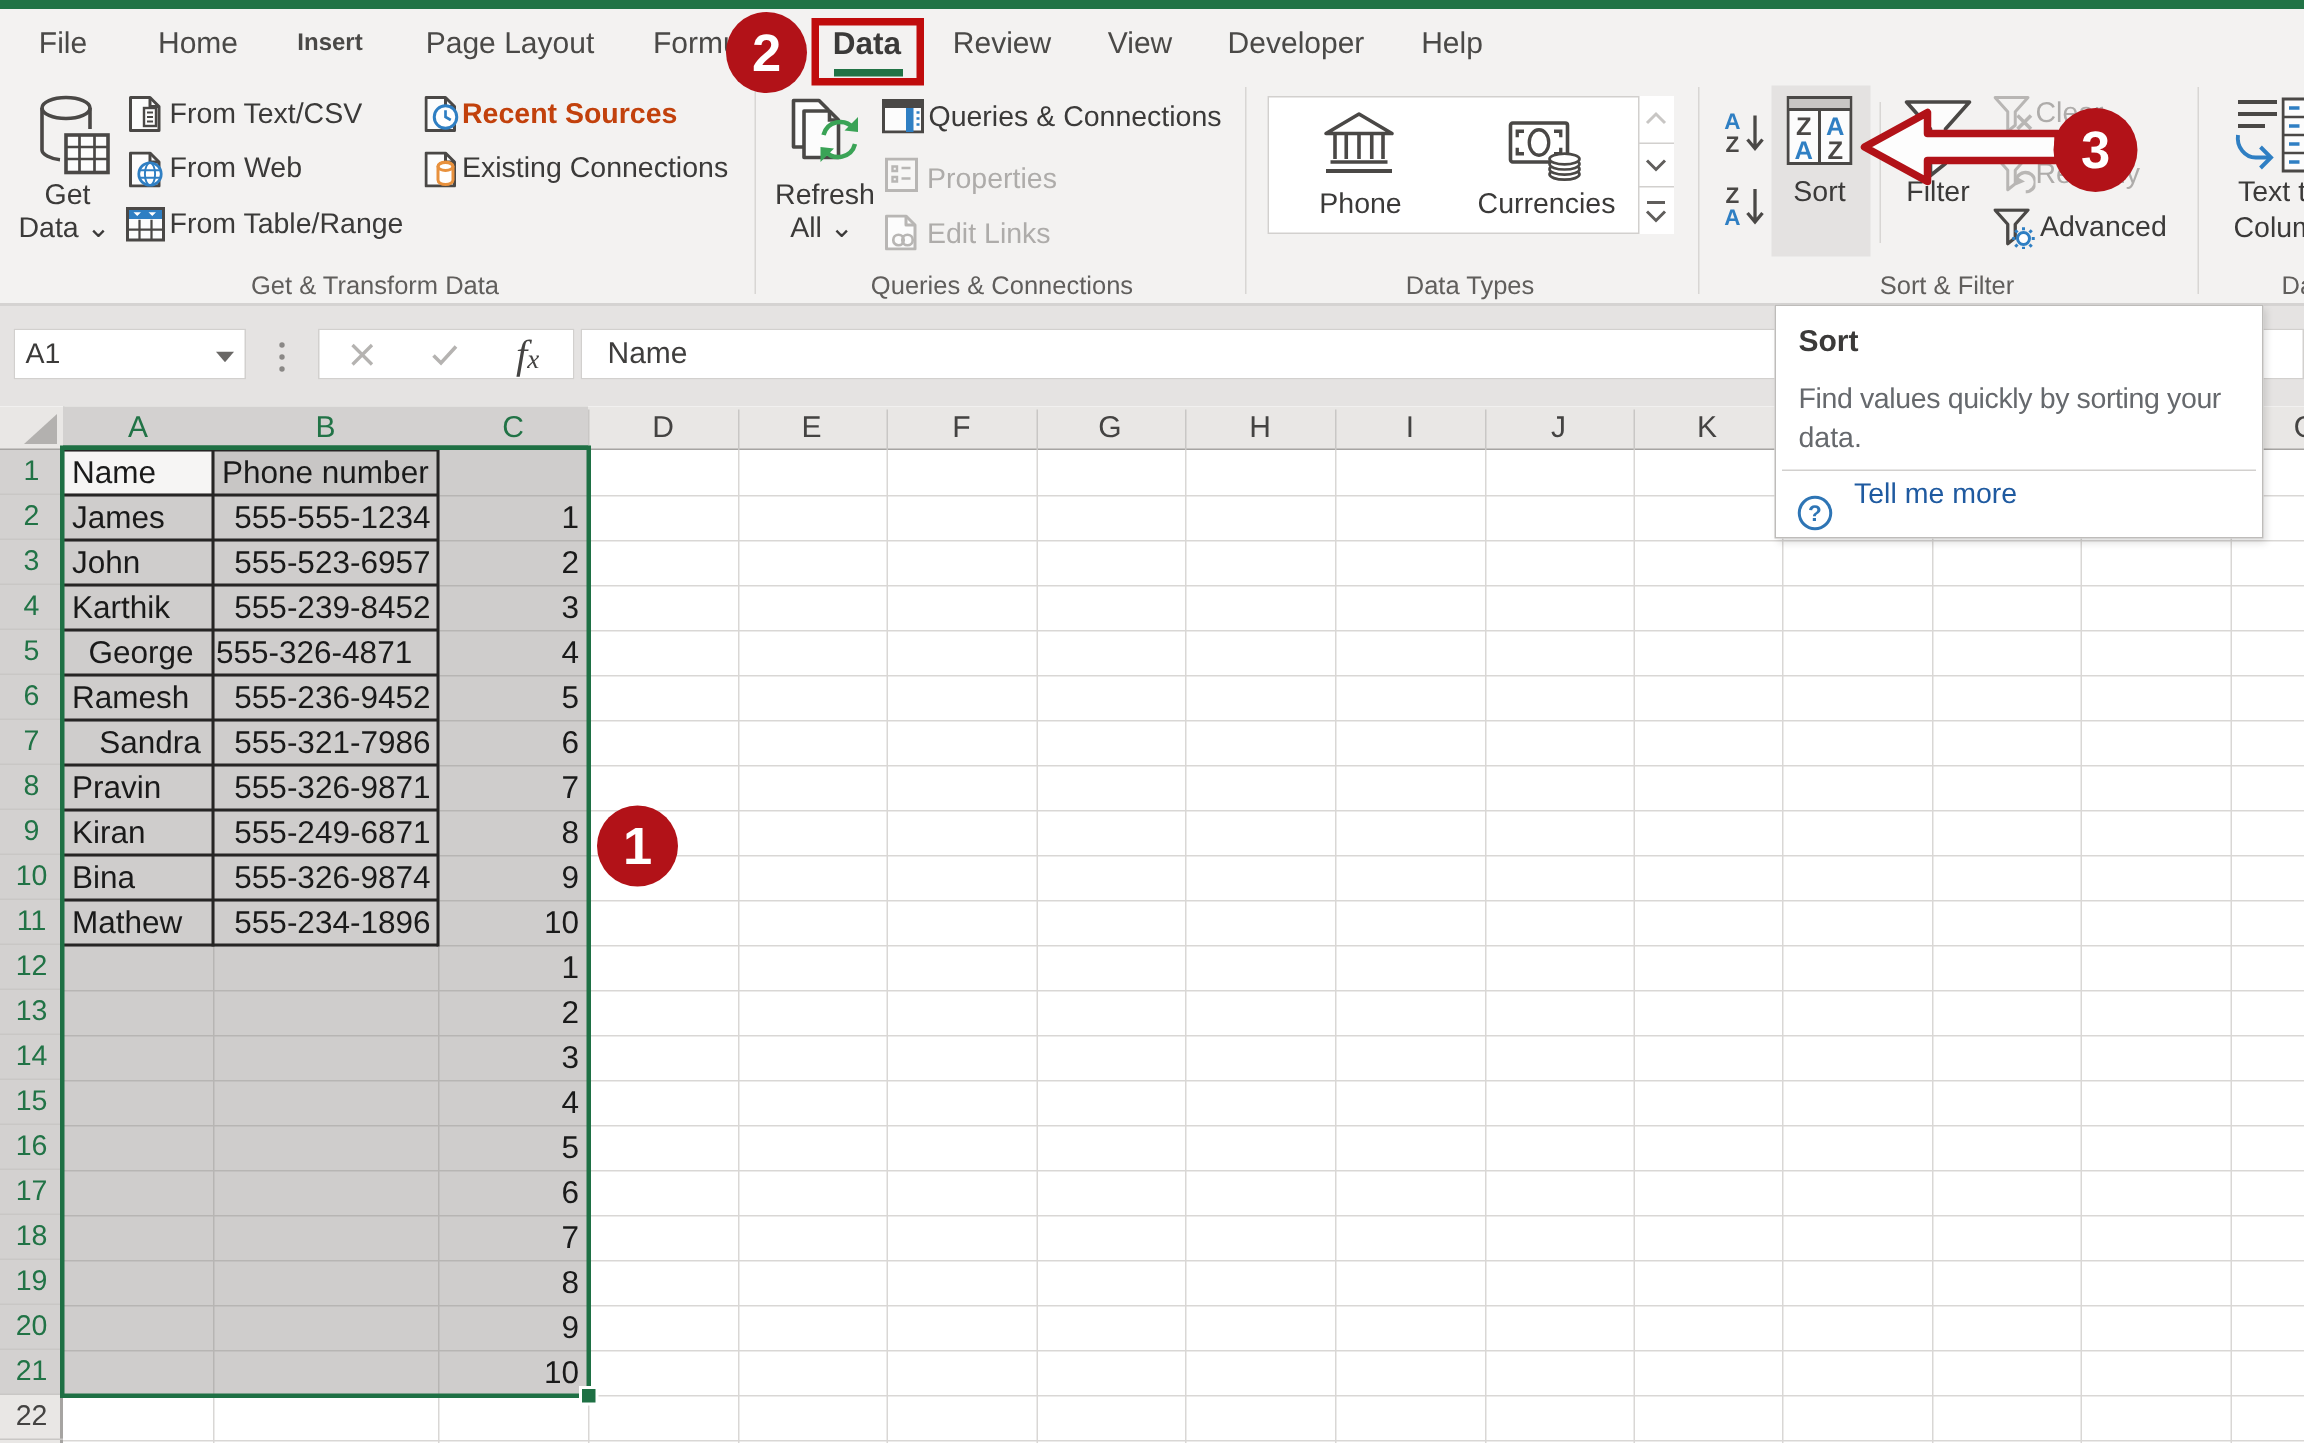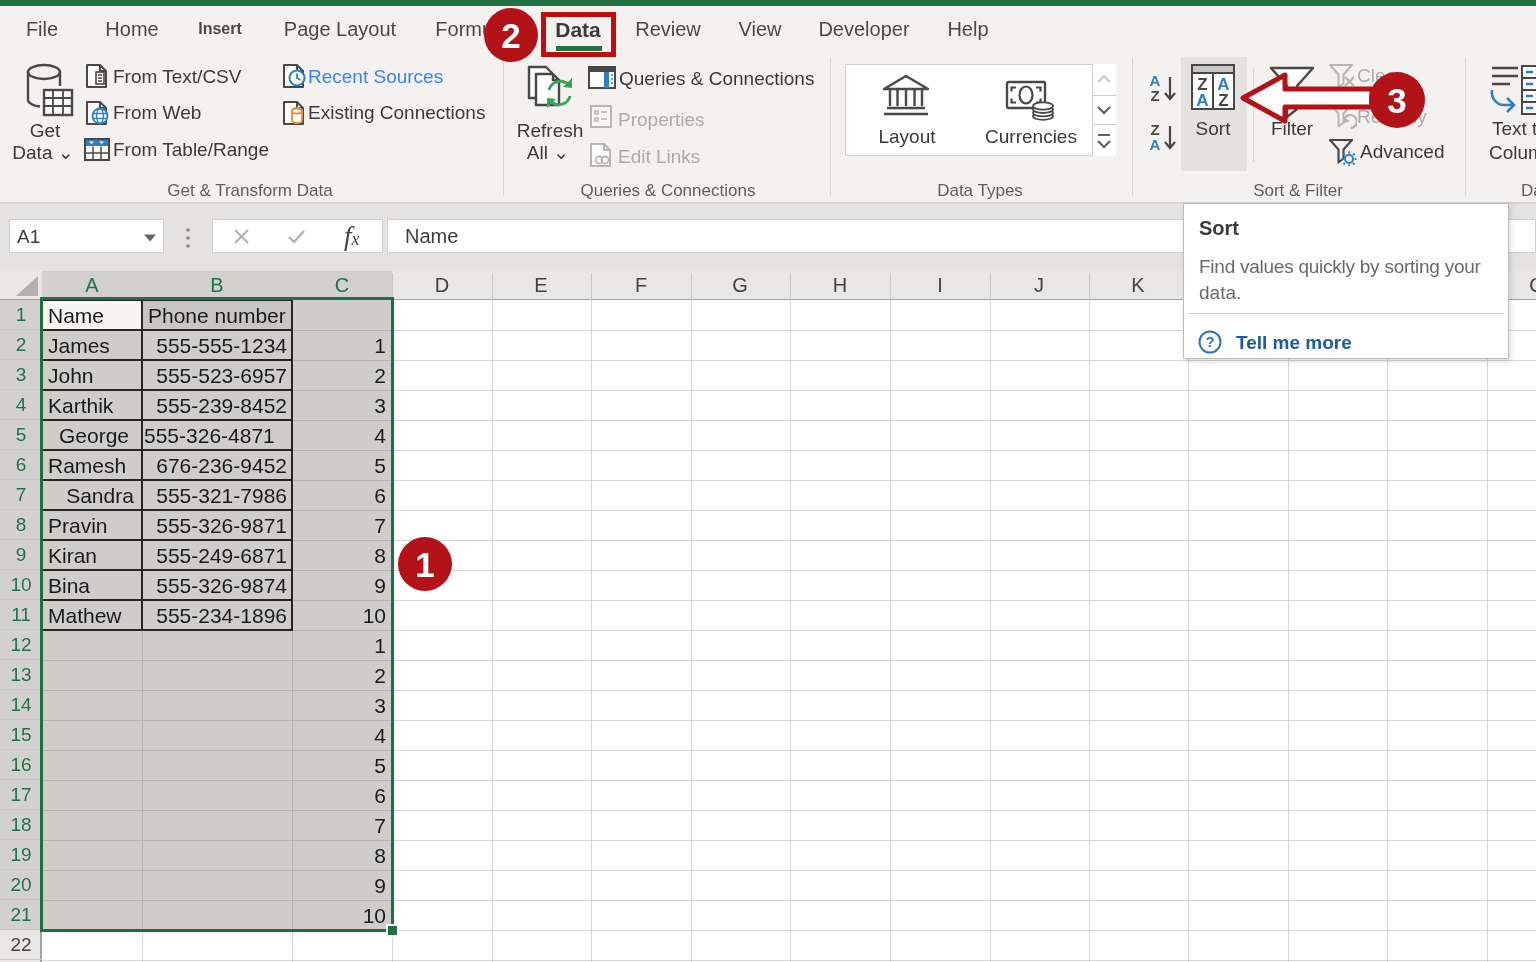--- a/index.html
+++ b/index.html
@@ -57,21 +57,21 @@
     <path d="M5,4.5 l2.5,2.5 l2.5,-2.5 z M15,4.5 l2.5,2.5 l2.5,-2.5 z" fill="#fff"></path>
     <path d="M1,16 h24 M9,9.5 v13 M17,9.5 v13" stroke="#4a4846" stroke-width="1.5"></path>
   </svg>
 <div style="position:absolute;left:113px;top:140px;font-size:19px;line-height:19px;color:#3b3a39;font-weight:400;text-align:left;white-space:nowrap;">From Table/Range</div>
 <svg style="position:absolute;left:283px;top:64px" width="24" height="24" viewBox="0 0 24 24">
     <path d="M1,1 h13 l6,6 v16 h-19 z" fill="#fcfcfc" stroke="#4a4846" stroke-width="2" stroke-linejoin="round"></path>
     <path d="M14,1 v6 h6" fill="none" stroke="#4a4846" stroke-width="2" stroke-linejoin="round"></path>
     <circle cx="14" cy="14" r="7.5" fill="#fff" stroke="#2f7fc3" stroke-width="2"></circle>
     <path d="M14,9.5 v4.5 l3.5,2" fill="none" stroke="#2f7fc3" stroke-width="1.8"></path>
   </svg>
-<div style="position:absolute;left:308px;top:67px;font-size:19px;line-height:19px;color:#3b82f6;font-weight:400;text-align:left;white-space:nowrap;">Recent Sources</div>
+<div style="position:absolute;left:308px;top:67px;font-size:19px;line-height:19px;color:#c2410c;font-weight:700;text-align:left;white-space:nowrap;">Recent Sources</div>
 <svg style="position:absolute;left:283px;top:101px" width="24" height="24" viewBox="0 0 24 24">
     <path d="M1,1 h13 l6,6 v16 h-19 z" fill="#fcfcfc" stroke="#4a4846" stroke-width="2" stroke-linejoin="round"></path>
     <path d="M14,1 v6 h6" fill="none" stroke="#4a4846" stroke-width="2" stroke-linejoin="round"></path>
     <path d="M9,10 c0,-1.7 2.2,-3 5,-3 s5,1.3 5,3 v9 c0,1.7 -2.2,3 -5,3 s-5,-1.3 -5,-3 z" fill="#fff" stroke="#e8913d" stroke-width="2"></path>
     <ellipse cx="14" cy="10" rx="5" ry="2.6" fill="none" stroke="#e8913d" stroke-width="2"></ellipse>
   </svg>
 <div style="position:absolute;left:308px;top:103px;font-size:19px;line-height:19px;color:#3b3a39;font-weight:400;text-align:left;white-space:nowrap;">Existing Connections</div>
 <svg style="position:absolute;left:526px;top:62px" width="52" height="54" viewBox="0 0 52 54">
     <path d="M3,5 h17 l6,6 v25 h-23 z" fill="#fcfcfc" stroke="#4a4846" stroke-width="2.4" stroke-linejoin="round"></path>
     <path d="M10,12 h17 l6,6 v25 h-23 z" fill="#fcfcfc" stroke="#4a4846" stroke-width="2.4" stroke-linejoin="round"></path>
@@ -115,21 +115,21 @@
   </svg>
 <svg style="position:absolute;left:1096px;top:133px" width="16" height="17" viewBox="0 0 16 17">
     <path d="M2,2 h12 M2,8 l6,6 l6,-6" fill="none" stroke="#605e5c" stroke-width="2"></path>
   </svg>
 <svg style="position:absolute;left:882px;top:74px" width="48" height="44" viewBox="0 0 48 44">
     <path d="M24,2 L46,15 H2 Z" fill="none" stroke="#4a4846" stroke-width="2.4" stroke-linejoin="round"></path>
     <path d="M8,15 v17 M15.5,15 v17 M24,15 v17 M32.5,15 v17 M40,15 v17" stroke="#4a4846" stroke-width="2.4"></path>
     <path d="M5,34 h38" stroke="#4a4846" stroke-width="2.4"></path>
     <path d="M2,40 h44" stroke="#4a4846" stroke-width="2.6"></path>
   </svg>
-<div style="position:absolute;left:757px;top:127px;width:300px;font-size:19px;line-height:19px;color:#3b3a39;font-weight:400;text-align:center;white-space:nowrap;">Layout</div>
+<div style="position:absolute;left:757px;top:127px;width:300px;font-size:19px;line-height:19px;color:#3b3a39;font-weight:400;text-align:center;white-space:nowrap;">Phone</div>
 <svg style="position:absolute;left:1005px;top:80px" width="52" height="42" viewBox="0 0 52 42">
     <rect x="2" y="2" width="38" height="26" rx="1.5" fill="#fff" stroke="#4a4846" stroke-width="2.4"></rect>
     <path d="M11,7.5 h-4.5 v4 M31,7.5 h4.5 v4 M11,22.5 h-4.5 v-4 M31,22.5 h4.5 v-4" fill="none" stroke="#4a4846" stroke-width="2.2"></path>
     <ellipse cx="21" cy="15" rx="6.5" ry="8.5" fill="none" stroke="#4a4846" stroke-width="2.2"></ellipse>
     <g fill="#fff" stroke="#4a4846" stroke-width="1.8">
       <ellipse cx="38" cy="36.2" rx="10" ry="3.6"></ellipse>
       <ellipse cx="38" cy="32.8" rx="10" ry="3.6"></ellipse>
       <ellipse cx="38" cy="29.4" rx="10" ry="3.6"></ellipse>
       <ellipse cx="38" cy="26" rx="10" ry="3.6"></ellipse>
     </g>
@@ -378,21 +378,21 @@
 <div style="position:absolute;left:144px;top:304px;width:146px;height:24px;font-size:21px;line-height:23px;color:#1a1a1a;text-align:left;padding-left:4px;white-space:nowrap">Phone number</div>
 <div style="position:absolute;left:44px;top:334px;width:96px;height:24px;font-size:21px;line-height:23px;color:#1a1a1a;text-align:left;padding-left:4px;white-space:nowrap">James</div>
 <div style="position:absolute;left:144px;top:334px;width:146px;height:24px;font-size:21px;line-height:23px;color:#1a1a1a;text-align:right;padding-right:3px;white-space:nowrap">555-555-1234</div>
 <div style="position:absolute;left:44px;top:364px;width:96px;height:24px;font-size:21px;line-height:23px;color:#1a1a1a;text-align:left;padding-left:4px;white-space:nowrap">John</div>
 <div style="position:absolute;left:144px;top:364px;width:146px;height:24px;font-size:21px;line-height:23px;color:#1a1a1a;text-align:right;padding-right:3px;white-space:nowrap">555-523-6957</div>
 <div style="position:absolute;left:44px;top:394px;width:96px;height:24px;font-size:21px;line-height:23px;color:#1a1a1a;text-align:left;padding-left:4px;white-space:nowrap">Karthik</div>
 <div style="position:absolute;left:144px;top:394px;width:146px;height:24px;font-size:21px;line-height:23px;color:#1a1a1a;text-align:right;padding-right:3px;white-space:nowrap">555-239-8452</div>
 <div style="position:absolute;left:44px;top:424px;width:96px;height:24px;font-size:21px;line-height:23px;color:#1a1a1a;text-align:center;padding-left:4px;white-space:nowrap">George</div>
 <div style="position:absolute;left:144px;top:424px;width:146px;height:24px;font-size:21px;line-height:23px;color:#1a1a1a;text-align:right;padding-right:19px;white-space:nowrap">555-326-4871</div>
 <div style="position:absolute;left:44px;top:454px;width:96px;height:24px;font-size:21px;line-height:23px;color:#1a1a1a;text-align:left;padding-left:4px;white-space:nowrap">Ramesh</div>
-<div style="position:absolute;left:144px;top:454px;width:146px;height:24px;font-size:21px;line-height:23px;color:#1a1a1a;text-align:right;padding-right:3px;white-space:nowrap">676-236-9452</div>
+<div style="position:absolute;left:144px;top:454px;width:146px;height:24px;font-size:21px;line-height:23px;color:#1a1a1a;text-align:right;padding-right:3px;white-space:nowrap">555-236-9452</div>
 <div style="position:absolute;left:44px;top:484px;width:108px;height:24px;font-size:21px;line-height:23px;color:#1a1a1a;text-align:center;padding-left:4px;white-space:nowrap">Sandra</div>
 <div style="position:absolute;left:144px;top:484px;width:146px;height:24px;font-size:21px;line-height:23px;color:#1a1a1a;text-align:right;padding-right:3px;white-space:nowrap">555-321-7986</div>
 <div style="position:absolute;left:44px;top:514px;width:96px;height:24px;font-size:21px;line-height:23px;color:#1a1a1a;text-align:left;padding-left:4px;white-space:nowrap">Pravin</div>
 <div style="position:absolute;left:144px;top:514px;width:146px;height:24px;font-size:21px;line-height:23px;color:#1a1a1a;text-align:right;padding-right:3px;white-space:nowrap">555-326-9871</div>
 <div style="position:absolute;left:44px;top:544px;width:96px;height:24px;font-size:21px;line-height:23px;color:#1a1a1a;text-align:left;padding-left:4px;white-space:nowrap">Kiran</div>
 <div style="position:absolute;left:144px;top:544px;width:146px;height:24px;font-size:21px;line-height:23px;color:#1a1a1a;text-align:right;padding-right:3px;white-space:nowrap">555-249-6871</div>
 <div style="position:absolute;left:44px;top:574px;width:96px;height:24px;font-size:21px;line-height:23px;color:#1a1a1a;text-align:left;padding-left:4px;white-space:nowrap">Bina</div>
 <div style="position:absolute;left:144px;top:574px;width:146px;height:24px;font-size:21px;line-height:23px;color:#1a1a1a;text-align:right;padding-right:3px;white-space:nowrap">555-326-9874</div>
 <div style="position:absolute;left:44px;top:604px;width:96px;height:24px;font-size:21px;line-height:23px;color:#1a1a1a;text-align:left;padding-left:4px;white-space:nowrap">Mathew</div>
 <div style="position:absolute;left:144px;top:604px;width:146px;height:24px;font-size:21px;line-height:23px;color:#1a1a1a;text-align:right;padding-right:3px;white-space:nowrap">555-234-1896</div>
@@ -421,21 +421,21 @@
 <div style="position:absolute;left:388px;top:926px;width:9px;height:9px;background:#1e7044"></div>
 <div style="position:absolute;left:1183px;top:203px;width:326px;height:156px;background:#fff;border:1px solid #bebcba;box-shadow:2px 3px 5px rgba(0,0,0,0.13)"></div>
 <div style="position:absolute;left:1199px;top:218px;font-size:20px;line-height:20px;color:#3b3a39;font-weight:700;text-align:left;white-space:nowrap;">Sort</div>
 <div style="position:absolute;left:1199px;top:257px;font-size:19px;line-height:19px;color:#66696d;font-weight:400;text-align:left;white-space:nowrap;letter-spacing:-0.25px;">Find values quickly by sorting your</div>
 <div style="position:absolute;left:1199px;top:283px;font-size:19px;line-height:19px;color:#66696d;font-weight:400;text-align:left;white-space:nowrap;">data.</div>
 <div style="position:absolute;left:1188px;top:313px;width:316px;height:1px;background:#d2d0ce"></div>
 <svg style="position:absolute;left:1198px;top:330px" width="24" height="24" viewBox="0 0 24 24">
     <circle cx="12" cy="12" r="10.5" fill="#fff" stroke="#2e75b5" stroke-width="2"></circle>
     <text x="12" y="17" font-size="15" font-weight="700" fill="#2e75b5" text-anchor="middle" font-family="Liberation Sans">?</text>
   </svg>
-<div style="position:absolute;left:1236px;top:333px;font-size:19px;line-height:19px;color:#1f5aa0;font-weight:700;text-align:left;white-space:nowrap;">Tell me more</div>
+<div style="position:absolute;left:1236px;top:320px;font-size:19px;line-height:19px;color:#1f5aa0;font-weight:400;text-align:left;white-space:nowrap;">Tell me more</div>
 <svg style="position:absolute;left:1238px;top:68px" width="140" height="60" viewBox="0 0 140 60">
     <path d="M5,30 L47,7 V21 H134 V39 H47 V53 Z" fill="#fdfdfd" stroke="#b21218" stroke-width="5" stroke-linejoin="round"></path>
   </svg>
 <div style="position:absolute;left:541px;top:12px;width:75px;height:45px;border:5px solid #c00c0c;background:transparent"></div>
 <div style="position:absolute;left:484px;top:8px;width:54px;height:54px;border-radius:50%;background:#b21218"></div>
 <div style="position:absolute;left:361px;top:18px;width:300px;font-size:35px;line-height:35px;color:#fff;font-weight:700;text-align:center;white-space:nowrap;">2</div>
 <div style="position:absolute;left:398px;top:537px;width:54px;height:54px;border-radius:50%;background:#b21218"></div>
 <div style="position:absolute;left:275px;top:547px;width:300px;font-size:35px;line-height:35px;color:#fff;font-weight:700;text-align:center;white-space:nowrap;">1</div>
 <div style="position:absolute;left:1369px;top:72px;width:56px;height:56px;border-radius:50%;background:#b21218"></div>
 <div style="position:absolute;left:1247px;top:83px;width:300px;font-size:35px;line-height:35px;color:#fff;font-weight:700;text-align:center;white-space:nowrap;">3</div>

